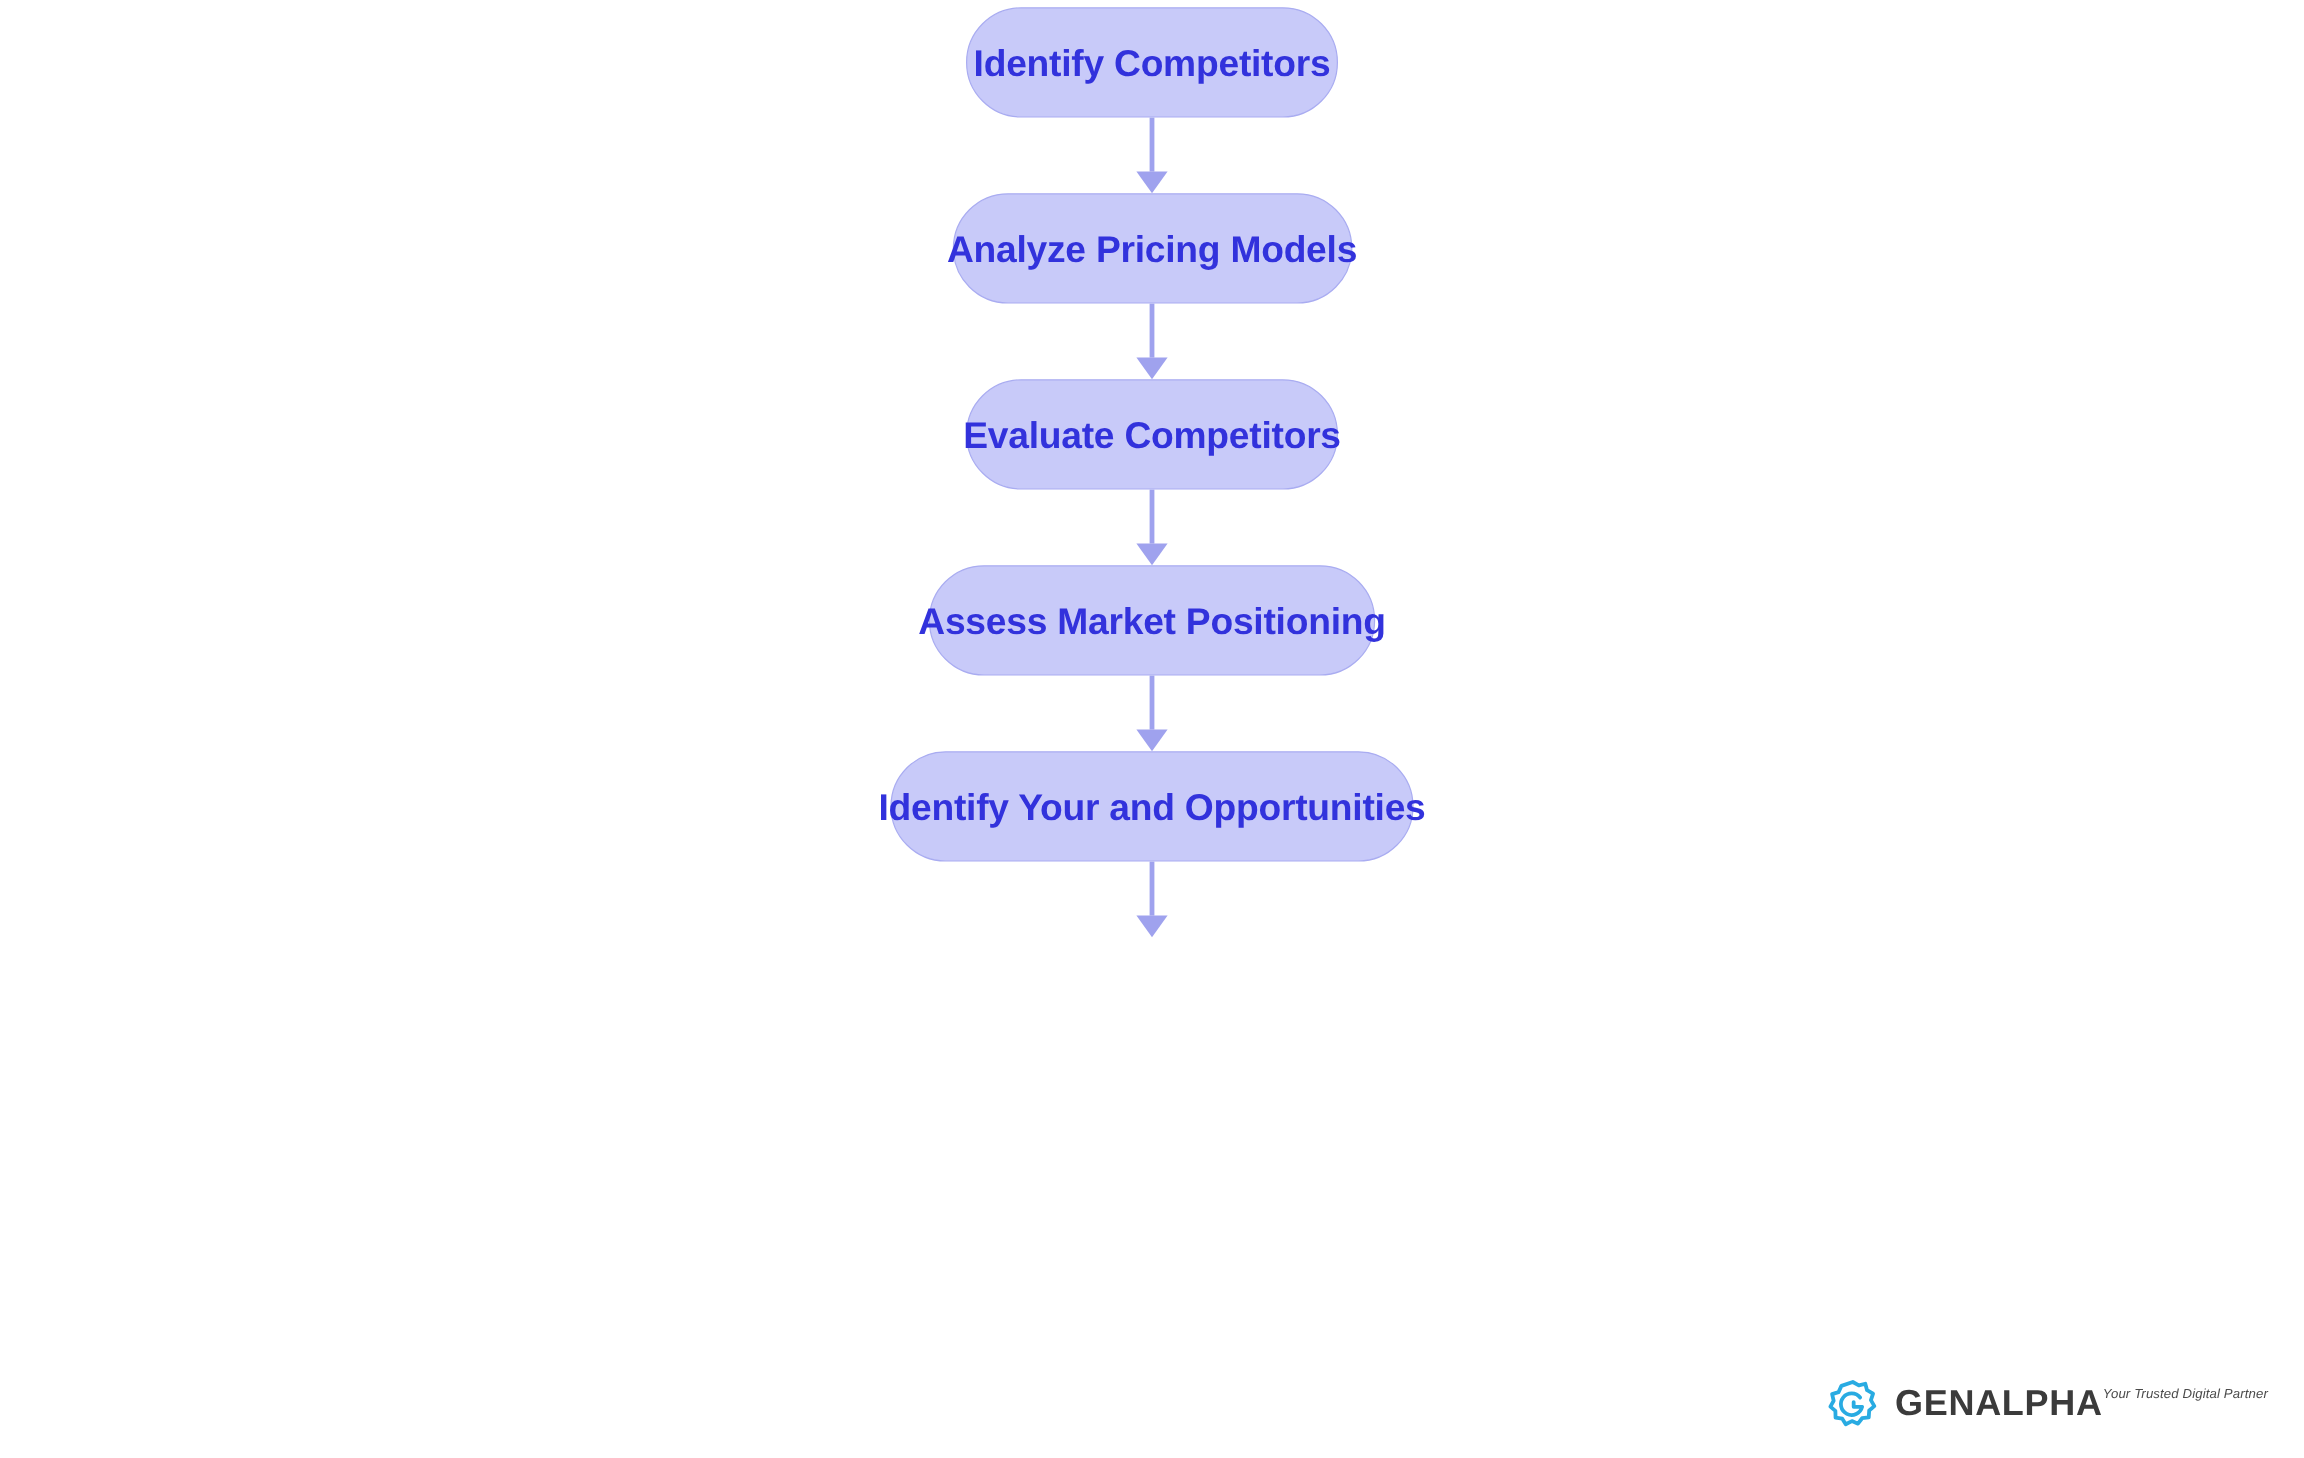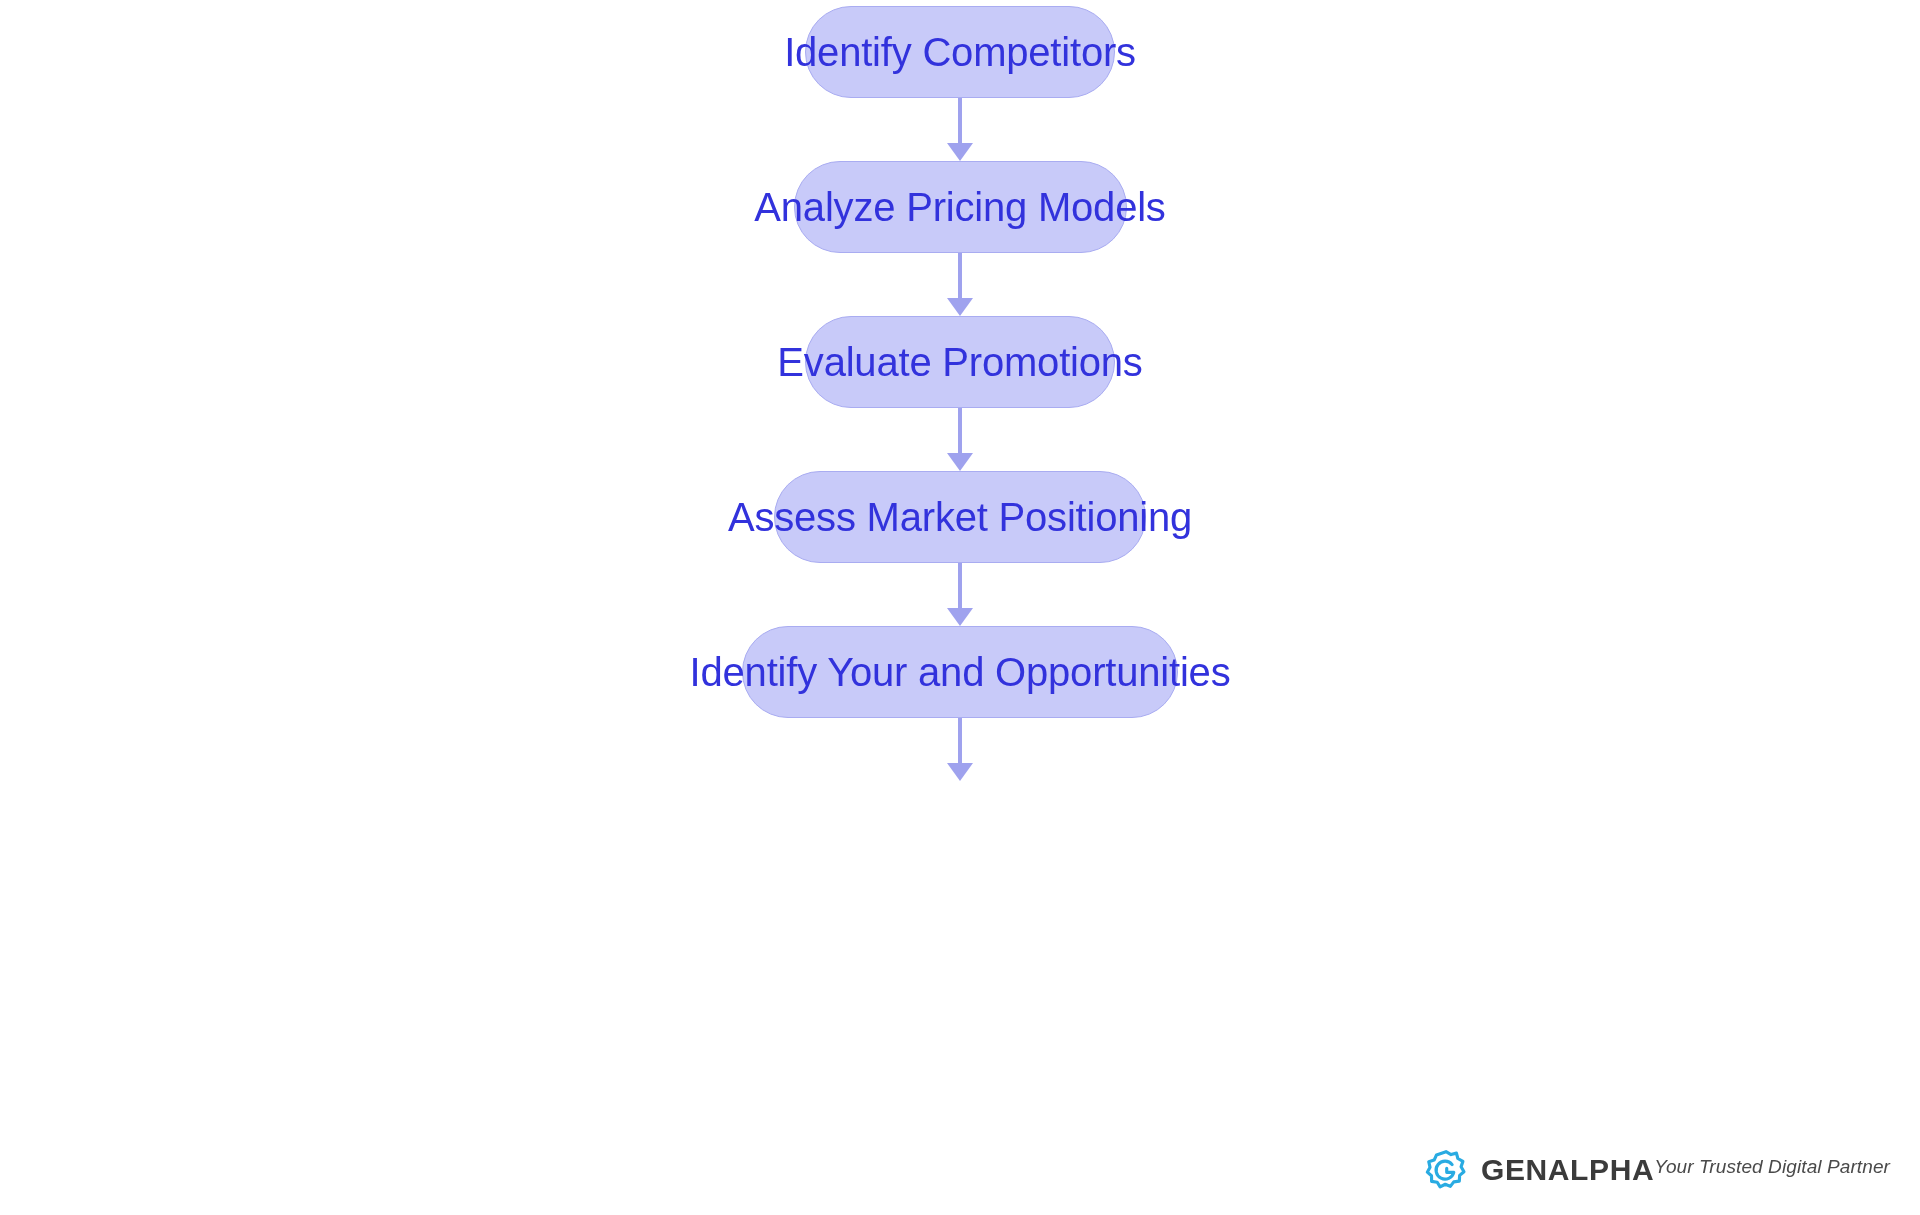--- a/index.html
+++ b/index.html
@@ -42,22 +42,22 @@
     background: #c8caf9;
     border: 1.5px solid #a9acf1;
     display: flex;
     align-items: center;
     justify-content: center;
     padding: 0 46px;
   }
 
   .flow-node-label {
     font-family: "Liberation Sans", sans-serif;
-    font-size: 40px;
-    font-weight: 400;
+    font-size: 31px;
+    font-weight: 700;
     letter-spacing: -0.2px;
     color: #3232dc;
     white-space: nowrap;
     line-height: 1;
   }
 
   
   .flow-connector {
     position: relative;
     width: 26px;
@@ -103,21 +103,21 @@
   .brand-name {
     font-family: "Liberation Sans", sans-serif;
     font-size: 30px;
     font-weight: 700;
     letter-spacing: 0.6px;
     color: #3b3b3b;
     line-height: 1.05;
   }
   .brand-tagline {
     font-family: "Liberation Sans", sans-serif;
-    font-size: 19px;
+    font-size: 11px;
     font-style: italic;
     font-weight: 400;
     letter-spacing: 0.1px;
     color: #4a4a4a;
     margin-top: 3px;
   }
 </style>
 </head>
 <body>
 
@@ -137,21 +137,21 @@
     <div class="flow-node" style="width:333px;">
       <span class="flow-node-label">Analyze Pricing Models</span>
     </div>
 
     <div class="flow-connector">
       <div class="flow-connector-line"></div>
       <div class="flow-connector-head"></div>
     </div>
 
     <div class="flow-node" style="width:310px;">
-      <span class="flow-node-label">Evaluate Promotions</span>
+      <span class="flow-node-label">Evaluate Competitors</span>
     </div>
 
     <div class="flow-connector">
       <div class="flow-connector-line"></div>
       <div class="flow-connector-head"></div>
     </div>
 
     <div class="flow-node" style="width:372px;">
       <span class="flow-node-label">Assess Market Positioning</span>
     </div>

